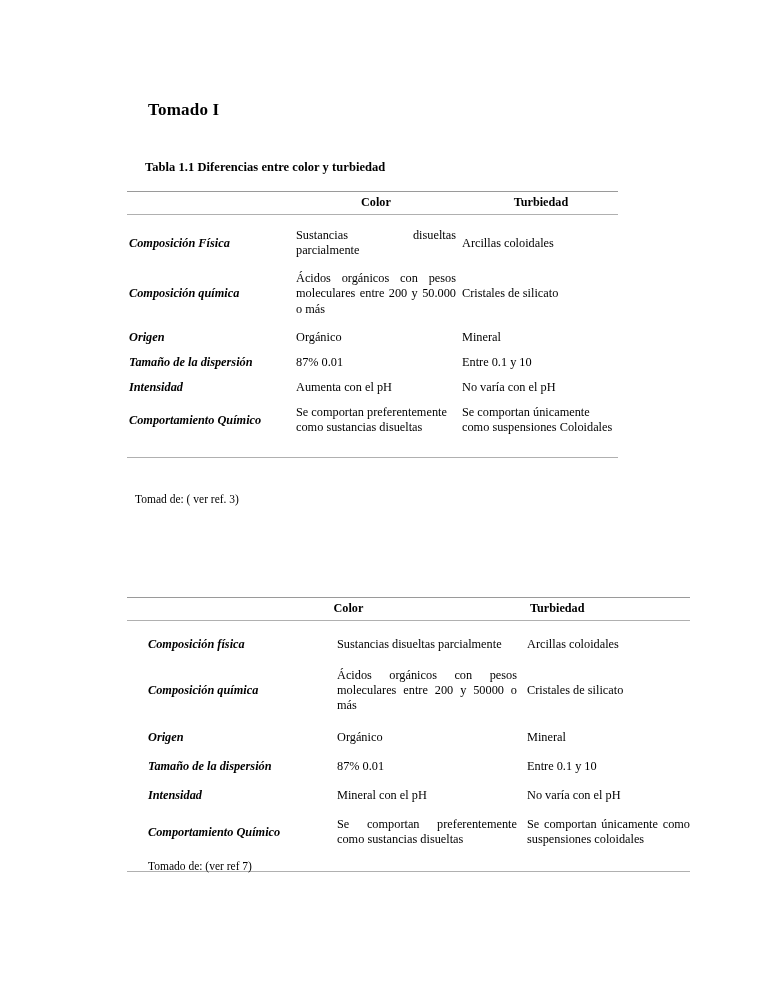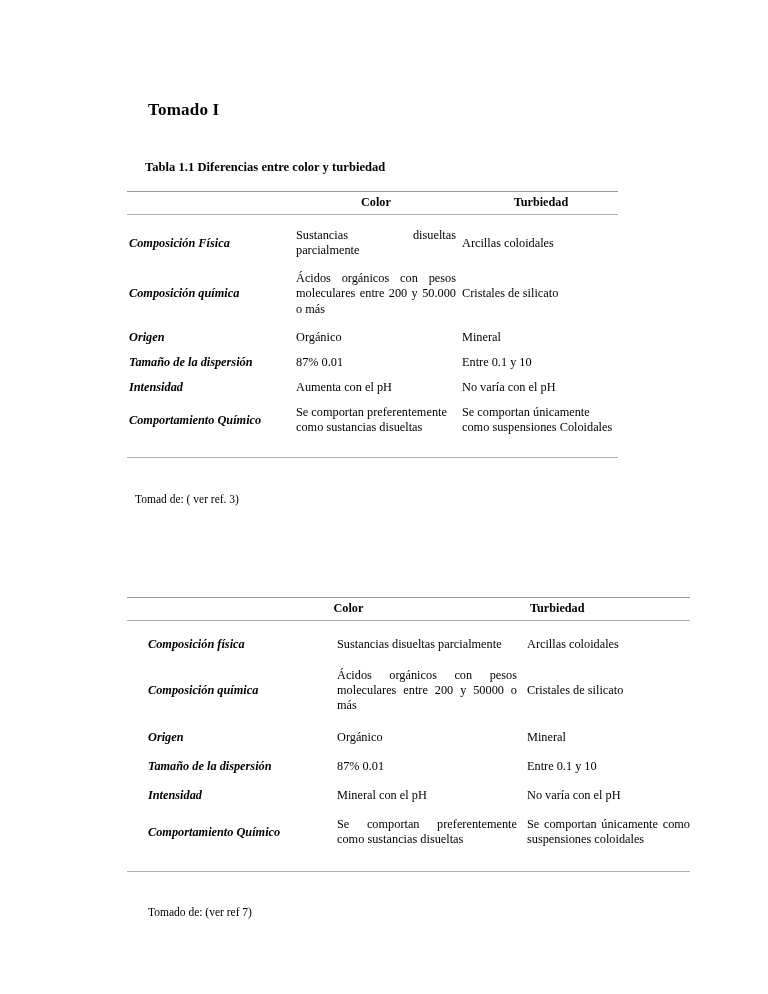--- a/index.html
+++ b/index.html
@@ -44,21 +44,21 @@
   }
   #title-1 { left: 129px; top: 160px; }
   #title-2 { left: 149px; top: 566px; }
 
   
   .source-note {
     position: absolute;
     font-size: 11.5px;
   }
   #note-1 { left: 135px; top: 493px; }
-  #note-2 { left: 148px; top: 906px; }
+  #note-2 { left: 148px; top: 860px; }
 
   
   .tbl {
     position: absolute;
     box-sizing: border-box;
   }
   .rule {
     width: 100%;
     height: 0;
     border-top: 1.4px solid #9a9a9a;

